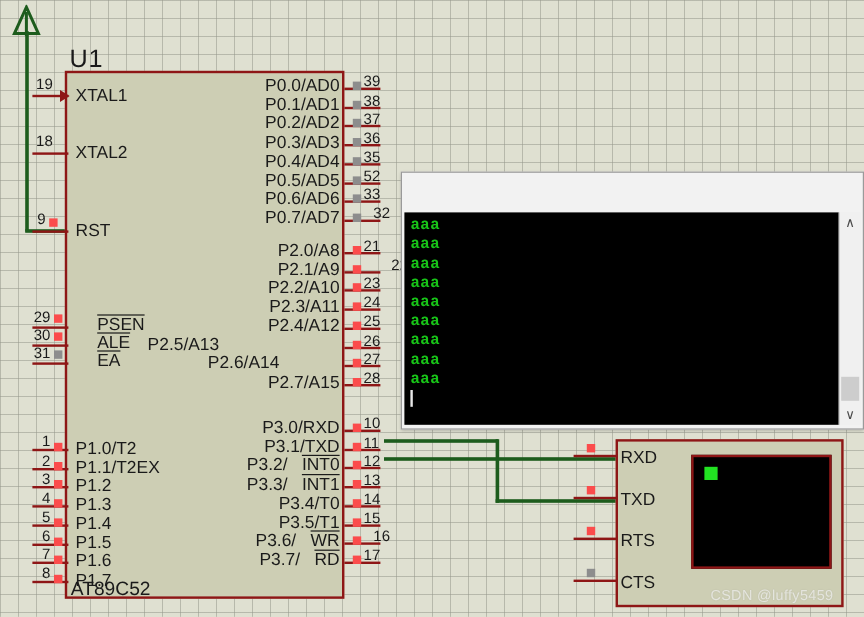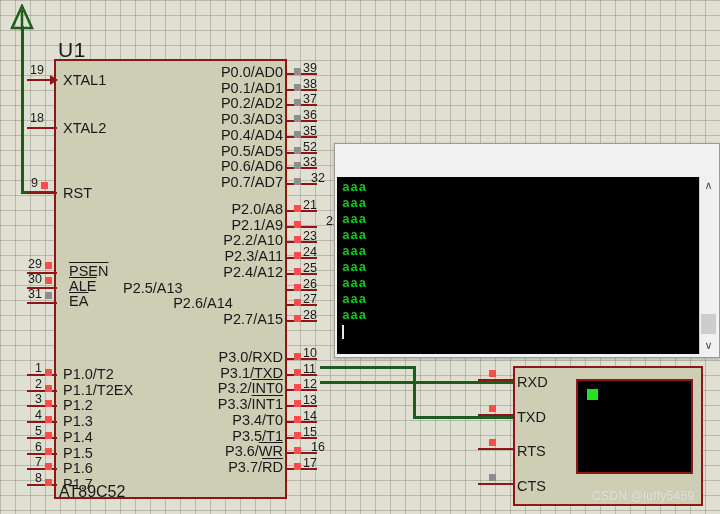--- a/index.html
+++ b/index.html
@@ -36,21 +36,21 @@
     position:absolute;left:58px;top:38px;font-size:21px;color:#1a1a1a;
     letter-spacing:.5px;
   }
   #devlabel{
     position:absolute;left:59px;top:483px;font-size:16px;color:#1a1a1a;
   }
   .plabel{
     position:absolute;font-size:14.5px;color:#1a1a1a;white-space:nowrap;
     line-height:14px;
   }
-  .ovl{text-decoration:overline;}
+  .ovl{text-decoration:overline;margin-left:12px;}
 
   
   #gndsym{position:absolute;left:8px;top:4px;width:30px;height:28px;}
 
   
   #vt{
     position:absolute;left:334px;top:143px;width:386px;height:215px;
     background:#f2f2f2;border:1px solid #9a9a9a;box-sizing:border-box;
     box-shadow:0 1px 3px rgba(0,0,0,.25);
   }

